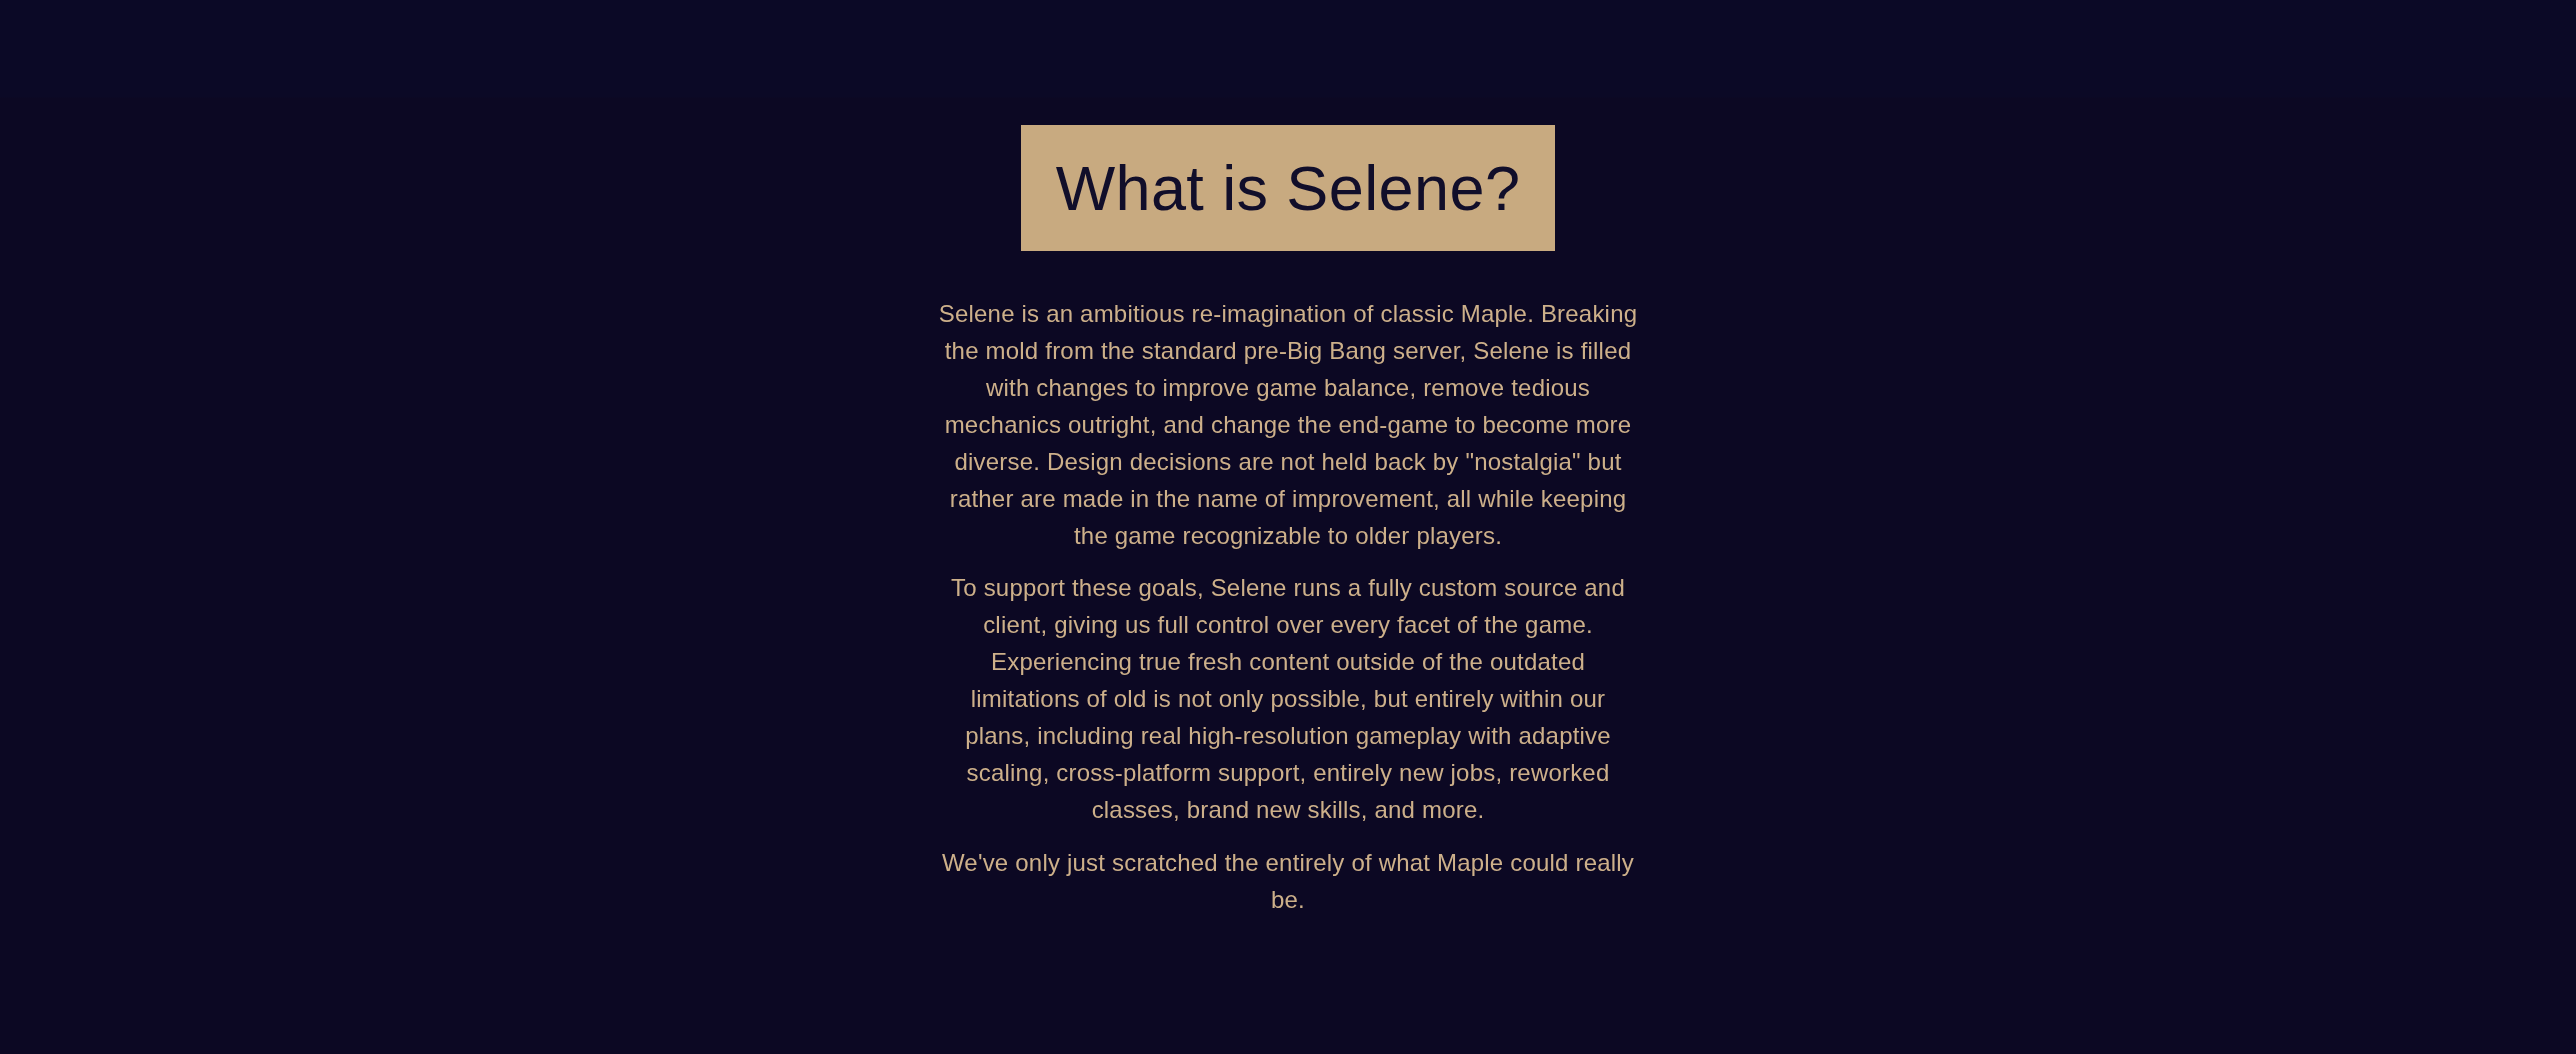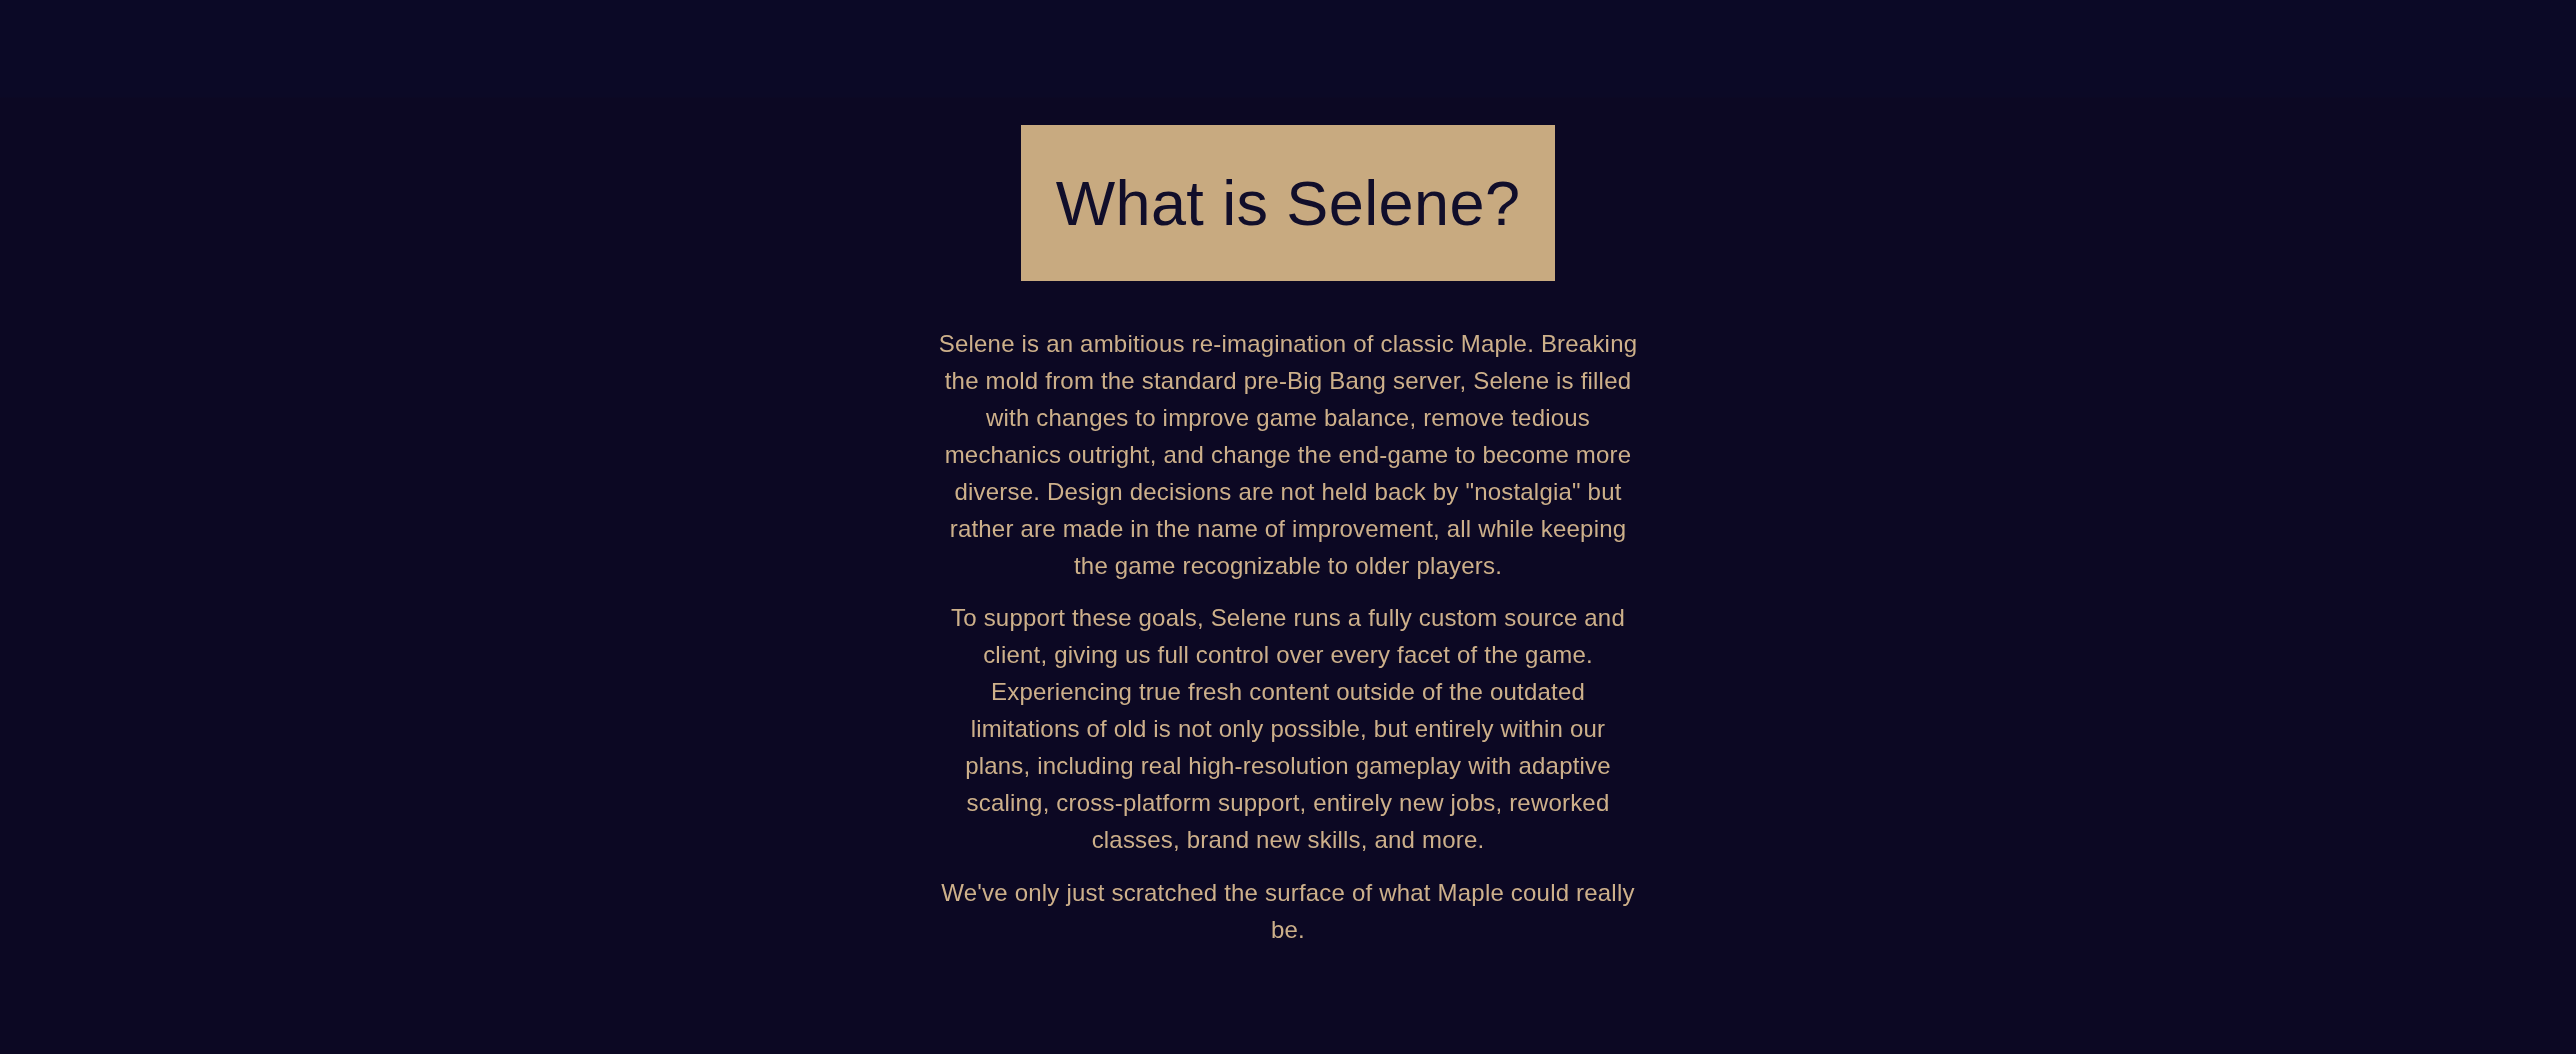--- a/index.html
+++ b/index.html
@@ -22,21 +22,21 @@
       var(--background) 98px,
       var(--background) 100%);
     font-family: "Liberation Sans", "DejaVu Sans", sans-serif;
   }
   .section {
     width: 100%;
     height: 100%;
   }
   .title-box {
     width: 534px;
-    height: 156px;
+    height: 126px;
     margin: 125px auto 0 auto;
     background: var(--panel);
     display: flex;
     align-items: center;
     justify-content: center;
   }
   .title {
     font-size: 63px;
     font-weight: 400;
     letter-spacing: 0.4px;
@@ -75,18 +75,18 @@
 diverse. Design decisions are not held back by "nostalgia" but
 rather are made in the name of improvement, all while keeping
 the game recognizable to older players.</p>
     <p>To support these goals, Selene runs a fully custom source and
 client, giving us full control over every facet of the game.
 Experiencing true fresh content outside of the outdated
 limitations of old is not only possible, but entirely within our
 plans, including real high-resolution gameplay with adaptive
 scaling, cross-platform support, entirely new jobs, reworked
 classes, brand new skills, and more.</p>
-    <p>We've only just scratched the surface of what Maple could really
+    <p>We've only just scratched the entirely of what Maple could really
 be.</p>
   </div>
 
 </div>
 
 
 </body></html>

